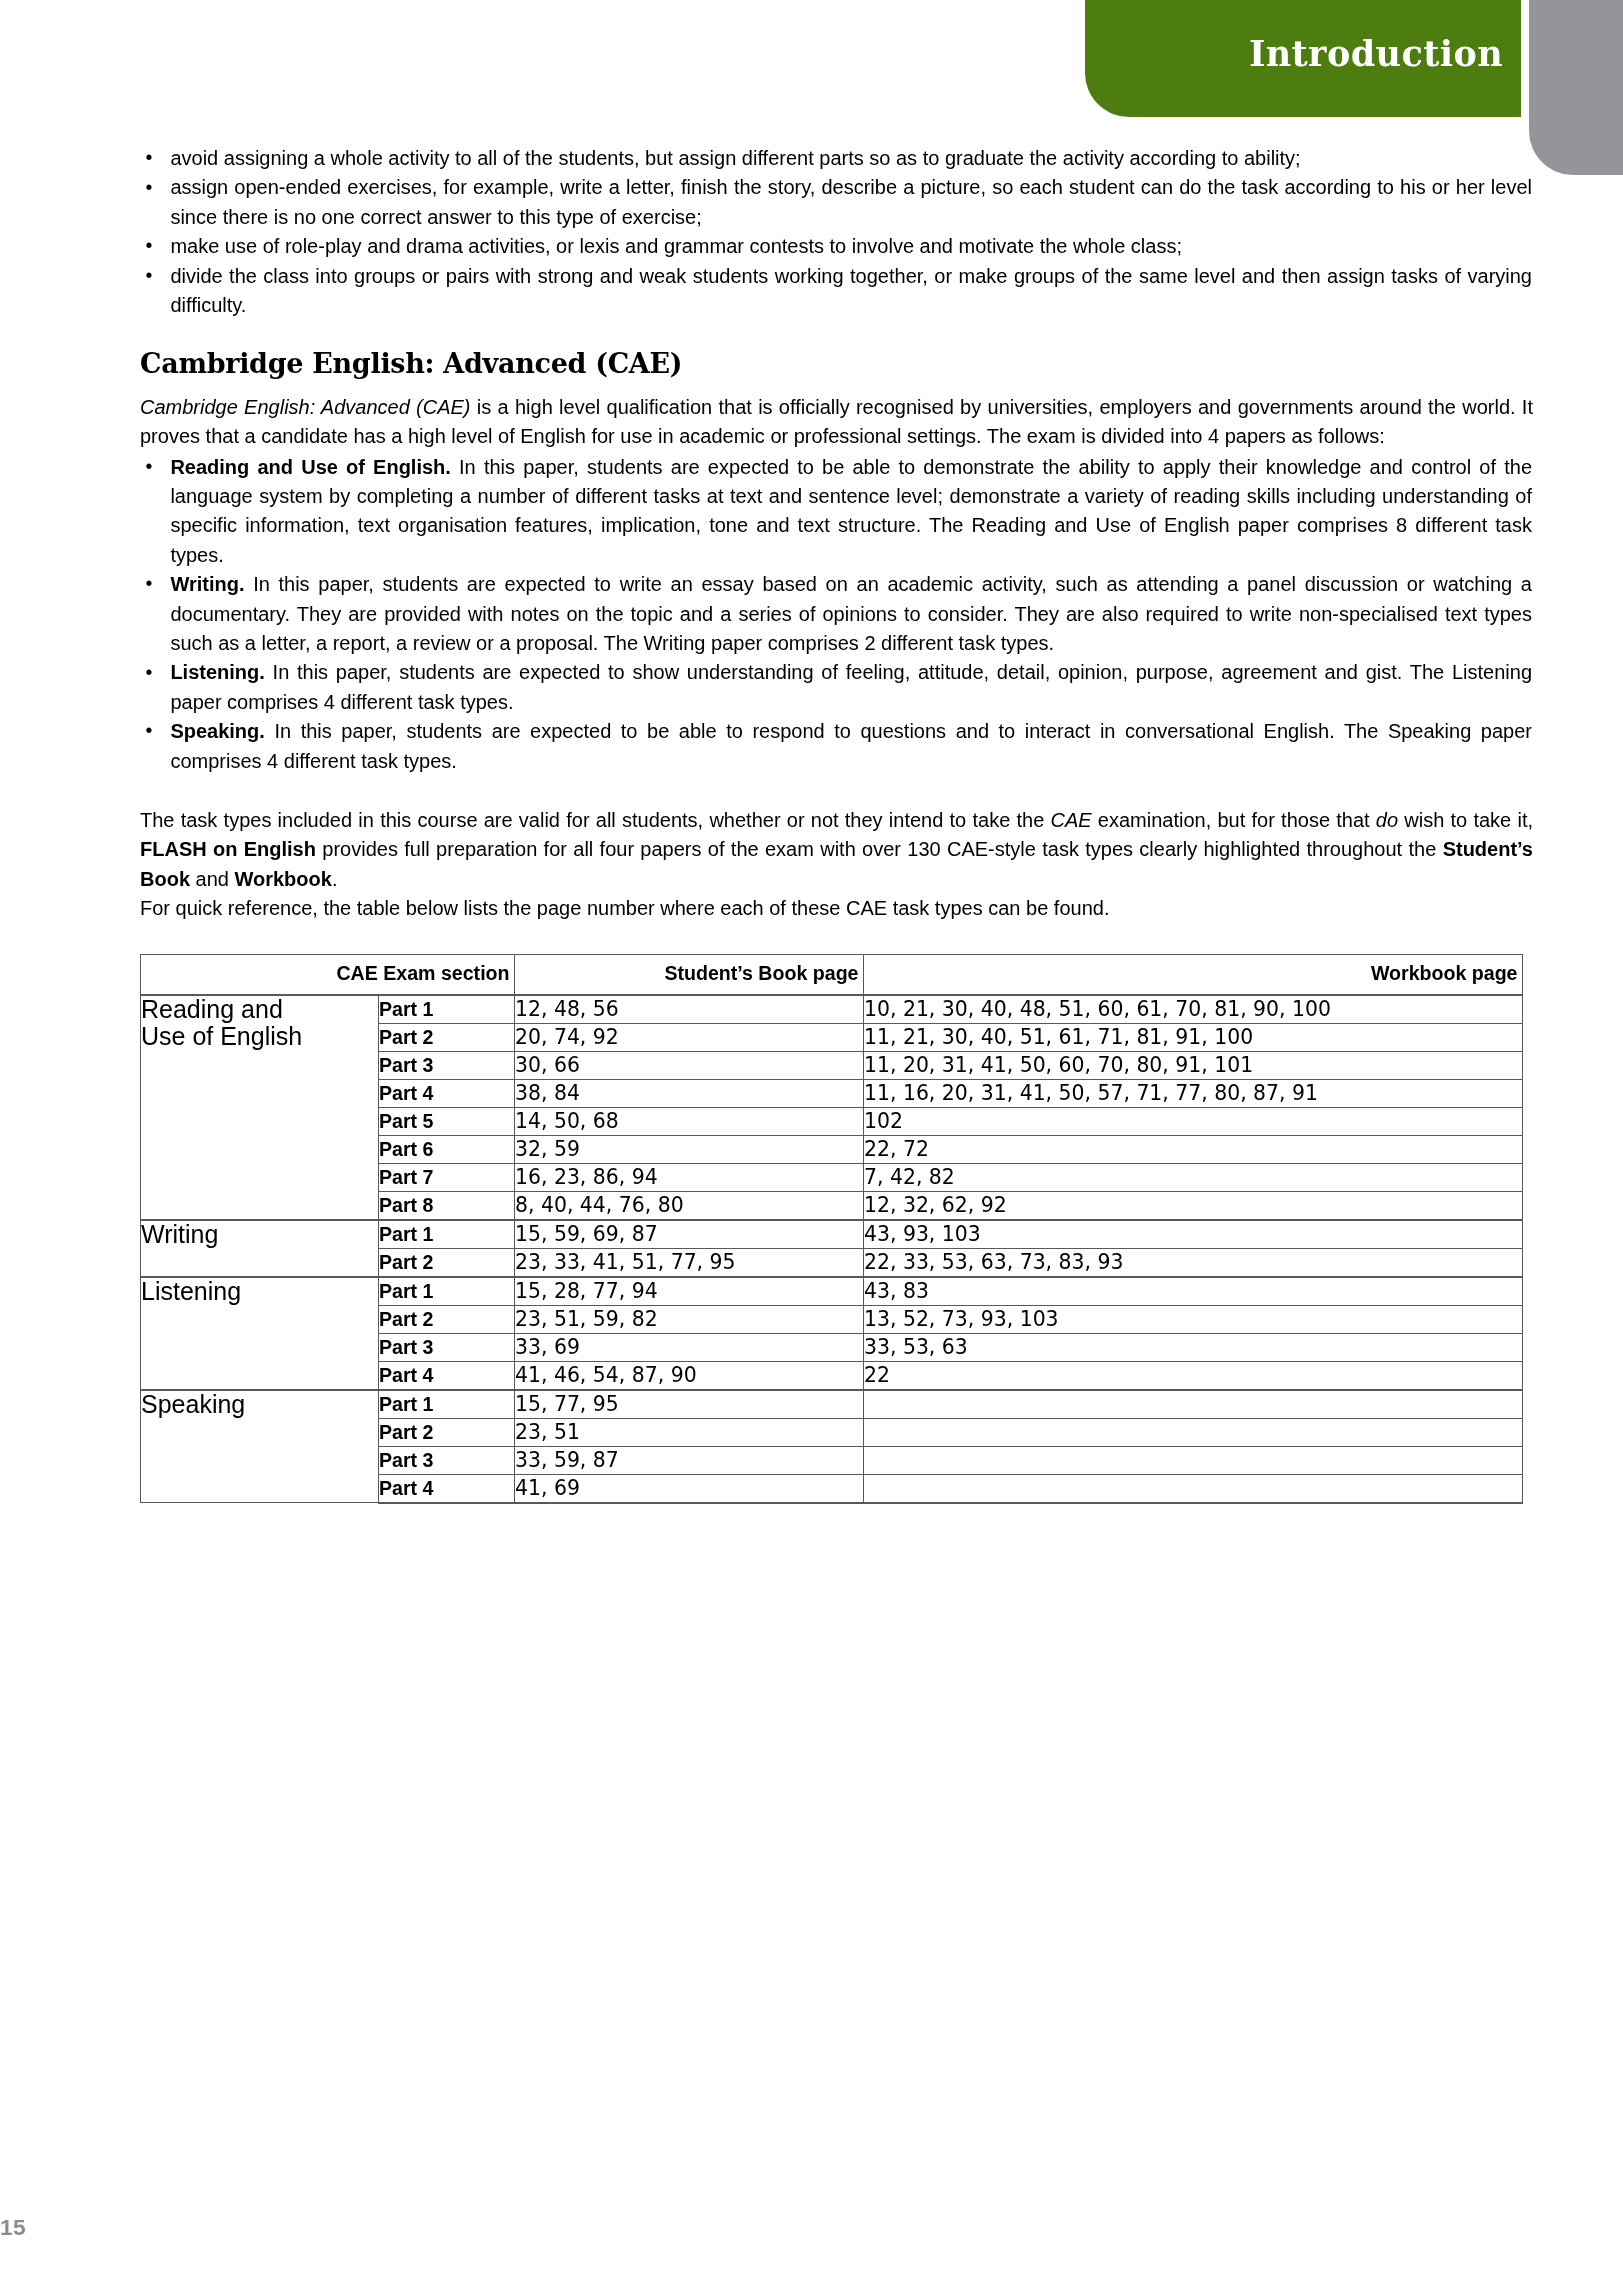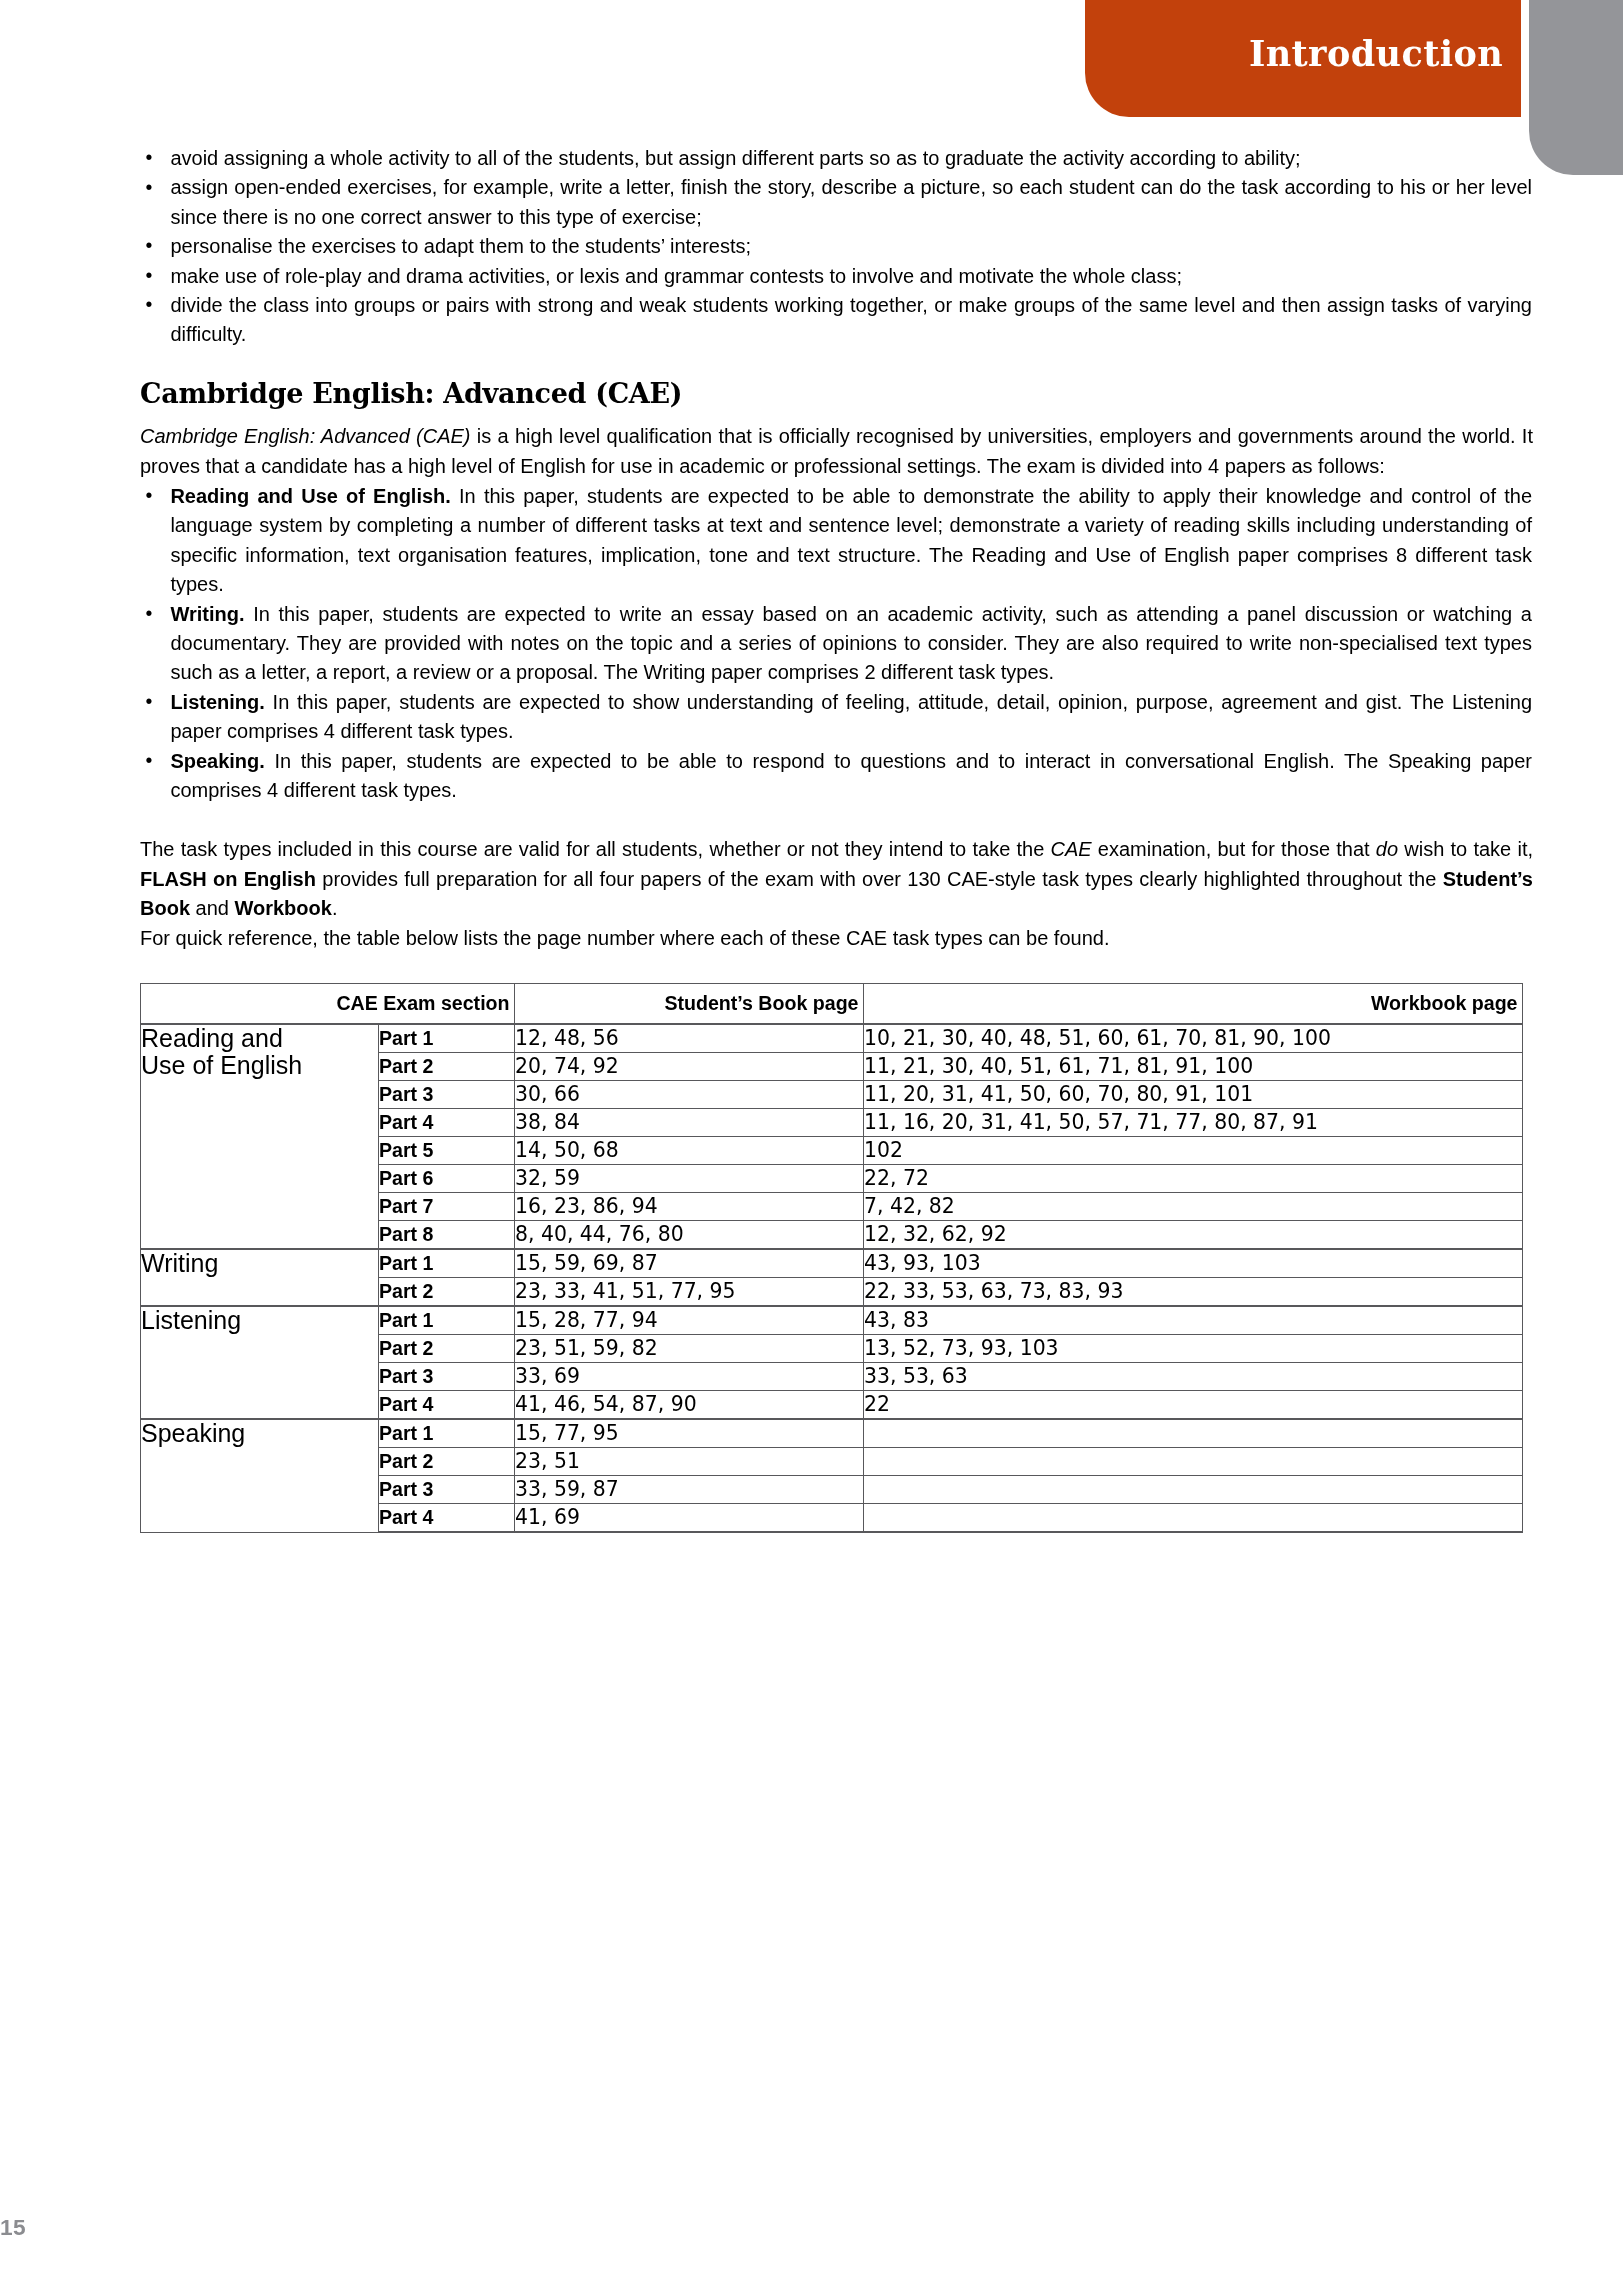--- a/index.html
+++ b/index.html
@@ -32,21 +32,21 @@
     height: 175px;
     background: #949599;
     border-bottom-left-radius: 44px;
   }
   .tab-main {
     position: absolute;
     top: 0;
     left: 1085px;
     width: 436px;
     height: 117px;
-    background: #c2410c;
+    background: #4d7c0f;
     border-bottom-left-radius: 44px;
   }
   .tab-title {
     position: absolute;
     left: 0;
     right: 0;
     top: 36px;
     text-align: right;
     padding-right: 18px;
     font-family: "DejaVu Serif", serif;
@@ -201,23 +201,20 @@
 </div>
 
 <div class="content">
 
   <ul class="bullets" id="intro-bullets">
       <li>
         <span class="txt">avoid assigning a whole activity to all of the students, but assign different parts so as to graduate the activity according to ability;</span>
       </li>
       <li>
         <span class="txt">assign open-ended exercises, for example, write a letter, finish the story, describe a picture, so each student can do the task according to his or her level since there is no one correct answer to this type of exercise;</span>
-      </li>
-      <li>
-        <span class="txt">personalise the exercises to adapt them to the students’ interests;</span>
       </li>
       <li>
         <span class="txt">make use of role-play and drama activities, or lexis and grammar contests to involve and motivate the whole class;</span>
       </li>
       <li>
         <span class="txt">divide the class into groups or pairs with strong and weak students working together, or make groups of the same level and then assign tasks of varying difficulty.</span>
       </li>
     </ul>
 
   <h2 class="section-heading">Cambridge English: Advanced (CAE)</h2>

